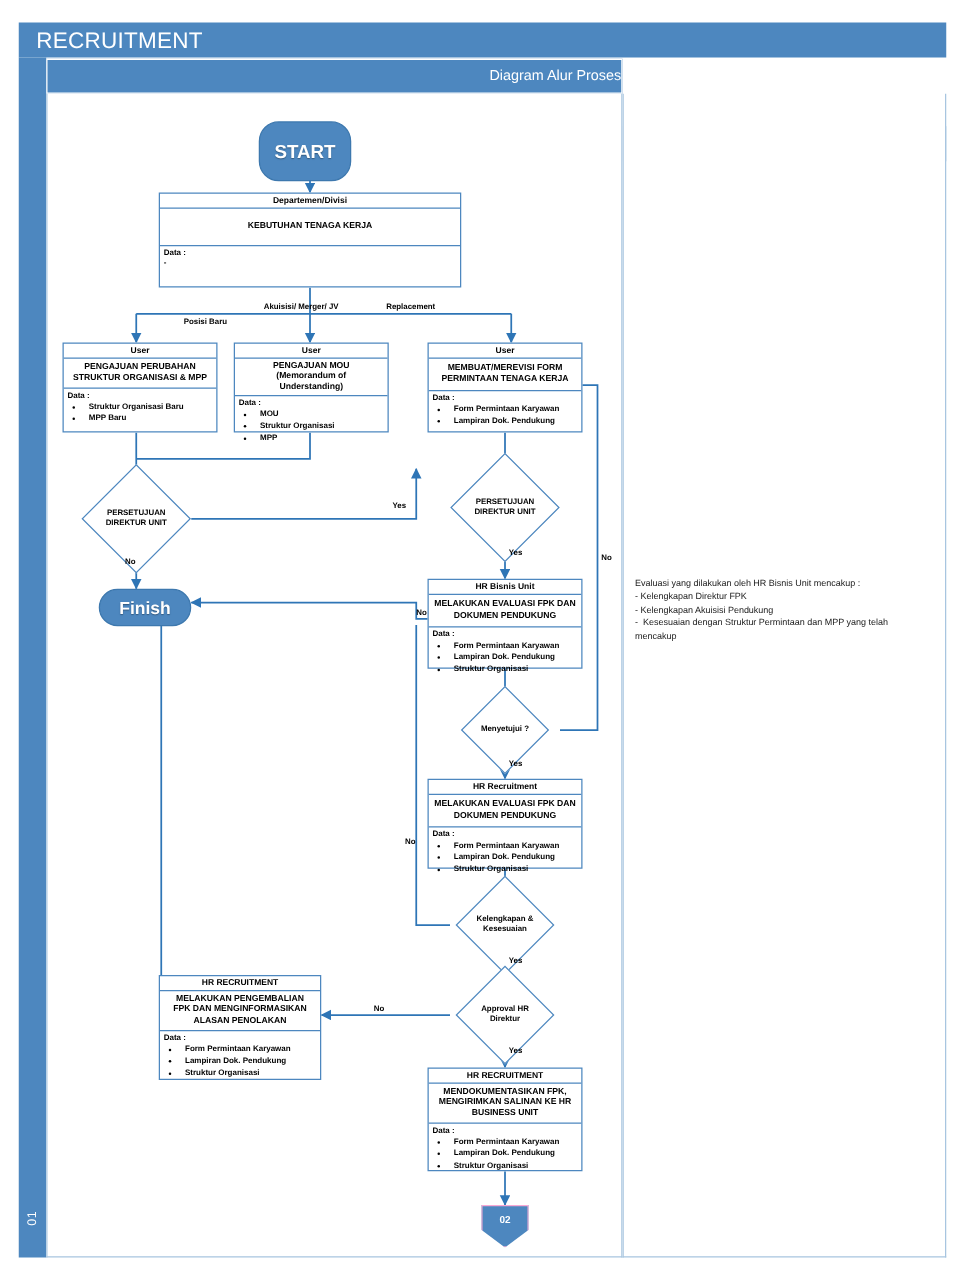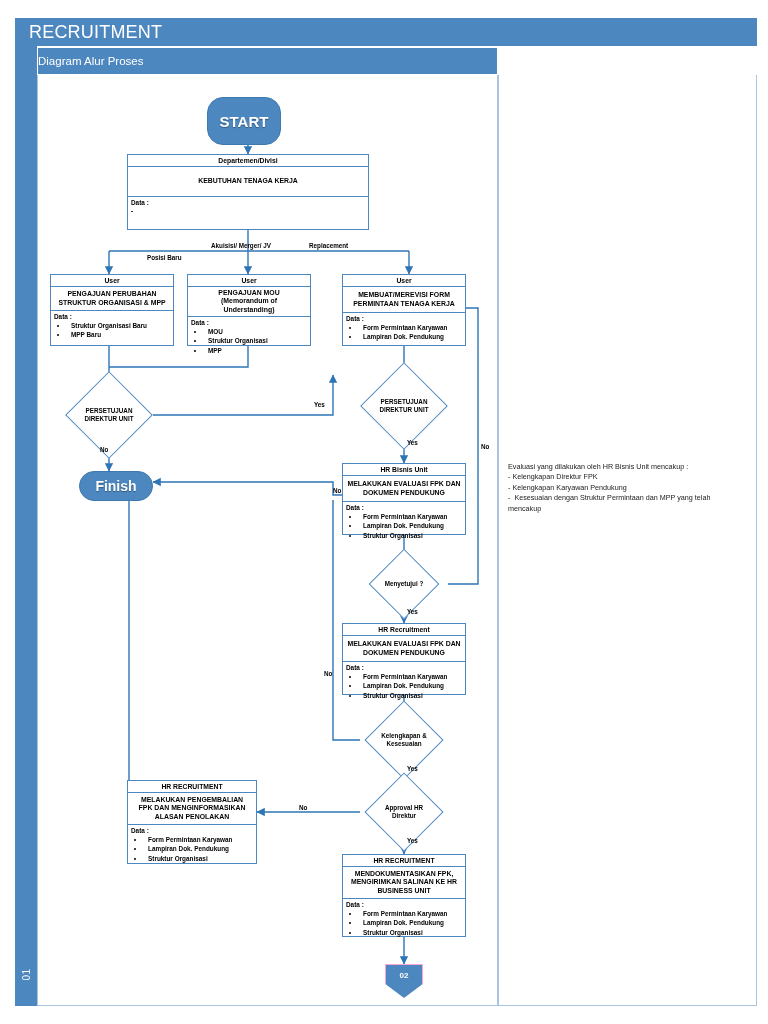--- a/index.html
+++ b/index.html
@@ -56,21 +56,21 @@
   }
 
   
   .col-head {
     position: absolute;
     background: #4d87bf;
     color: #fff;
     font-size: 11.5px;
     display: flex;
     align-items: center;
-    justify-content: flex-start;
+    justify-content: flex-end;
     border: 1px solid #ffffff;
   }
   .col-head.flow { left: 37px; top: 47px; width: 461px; height: 28px; }
   .col-head.ref  { left: 498px; top: 61px; width: 259px; height: 28px; margin-top: 40px; }
 
   .col-body {
     position: absolute;
     background: #ffffff;
     border: 1px solid #a8c5e0;
     border-top: none;
@@ -219,21 +219,21 @@
   <div class="col-head ref">
     <span>Referensi</span>
   </div>
 
   <div class="col-body flow"></div>
   <div class="col-body ref"></div>
 
   <div class="ref-note" id="ref-note-2">
     <span class="ln">Evaluasi yang dilakukan oleh HR Bisnis Unit mencakup :</span>
     <span class="ln">- Kelengkapan Direktur FPK</span>
-    <span class="ln">- Kelengkapan Karyawan Pendukung</span>
+    <span class="ln">- Kelengkapan Akuisisi Pendukung</span>
     <span class="ln">-  Kesesuaian dengan Struktur Permintaan dan MPP yang telah</span>
     <span class="ln">mencakup</span>
   </div>
 
   <div id="flow">
 
     <svg class="lines" viewBox="0 0 461 931">
       <defs>
         <marker id="ah" markerWidth="7" markerHeight="7" refX="5.6" refY="3" orient="auto">
           <path d="M0,0 L6,3 L0,6 z" fill="#2e75b6"></path>

